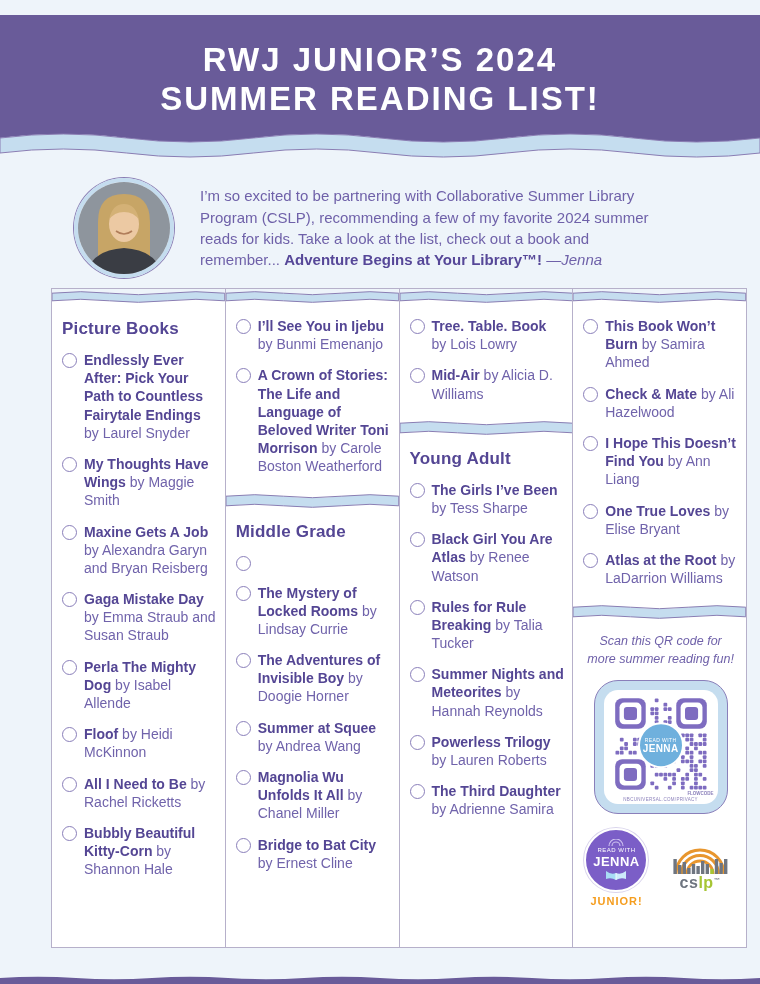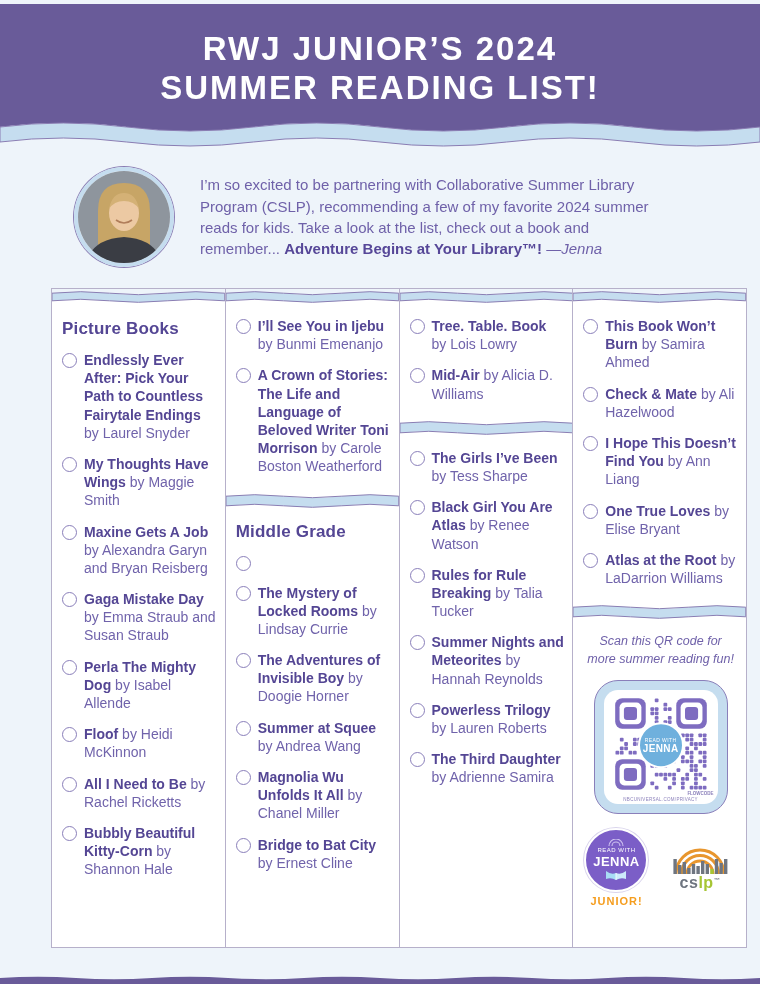--- a/index.html
+++ b/index.html
@@ -2,21 +2,21 @@
 <html><head>
 <meta charset="utf-8">
 <style>
   html,body{margin:0;padding:0;}
   body{width:760px;height:984px;overflow:hidden;background:#eef4fa;
        font-family:"Liberation Sans","DejaVu Sans",sans-serif;}
   .page{position:relative;width:760px;height:984px;background:#eef4fa;overflow:hidden;}
 
   
   .banner{background:#695b99;height:112px;}
-  .banner h1{margin:4px;padding-top:25px;text-align:center;color:#ffffff;
+  .banner h1{margin:15px;padding-top:25px;text-align:center;color:#ffffff;
              font-size:33px;line-height:39px;font-weight:bold;letter-spacing:2px;}
   .banner-wave{height:40px;margin-top:-1px;}
   .banner-wave svg{display:block;width:100%;height:100%;}
 
   
   .intro{display:flex;align-items:center;gap:26px;padding:12px 60px 0 74px;}
   .avatar{flex:none;width:92px;height:92px;border-radius:50%;overflow:hidden;
           border:4px solid #c5ddef;box-shadow:0 0 0 1px #8a7db3;}
   .avatar svg{display:block;width:100%;height:100%;}
   .intro-text{margin:0;width:462px;font-size:15px;line-height:1.42;color:#6f61a9;}
@@ -226,20 +226,21 @@
             <div class="item">
               <span class="bullet"></span>
               <p class="item-text"><span class="title">Mid-Air</span> <span class="author">by Alicia D. Williams</span></p>
             </div>
           </div>
           <div class="wave-divider">
             <svg viewBox="0 0 174 18" preserveAspectRatio="none" style="display:block;width:100%;height:100%">
               <path d="M0,4.2Q29.0,1.2 58.0,4.2Q87.0,7.2 116.0,4.2Q145.0,1.2 174.0,4.2L174,13.8Q145.0,10.8 116.0,13.8Q87.0,16.8 58.0,13.8Q29.0,10.8 0.0,13.8Z" fill="#c5ddef" stroke="#8a7db3" stroke-width="1"></path>
             </svg>
           </div>
+          <h2 class="sec-heading">Young Adult</h2>
           <div class="sec-list">
             <div class="item">
               <span class="bullet"></span>
               <p class="item-text"><span class="title">The Girls I’ve Been</span> <span class="author">by Tess Sharpe</span></p>
             </div>
             <div class="item">
               <span class="bullet"></span>
               <p class="item-text"><span class="title">Black Girl You Are Atlas</span> <span class="author">by Renee Watson</span></p>
             </div>
             <div class="item">

